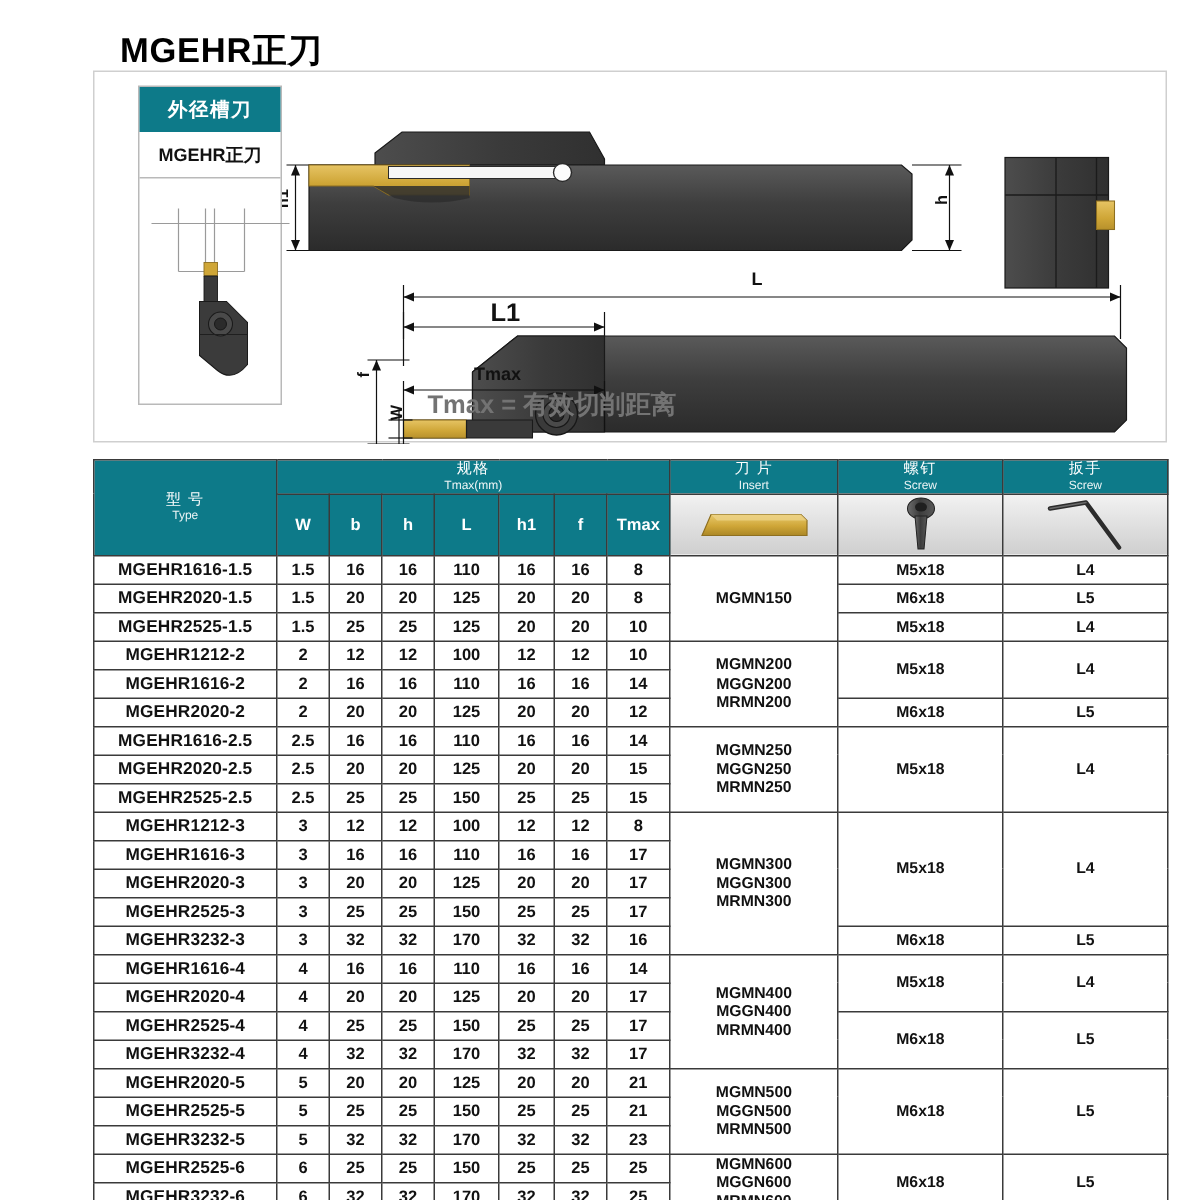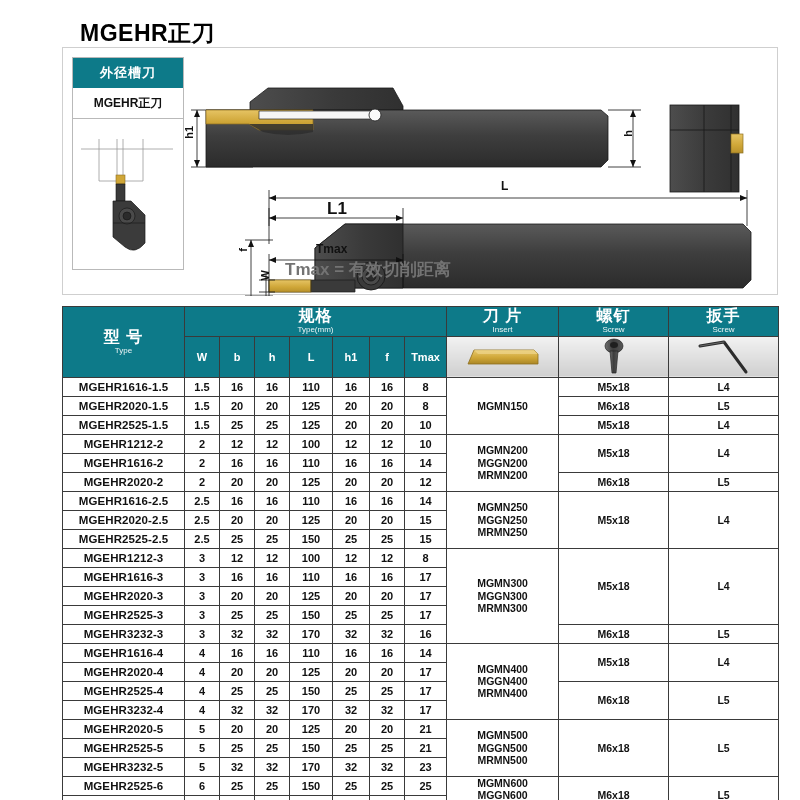--- a/index.html
+++ b/index.html
@@ -17,21 +17,21 @@
   }
 
   
   .drawing-panel{
     position:absolute;left:62px;top:47px;width:716px;height:248px;
     border:1px solid #cfcfcf;background:#fff;box-sizing:border-box;
   }
 
   
   .idcard{
-    position:absolute;left:72px;top:57px;width:112px;height:213px;
+    position:absolute;left:92px;top:57px;width:96px;height:213px;
     border:1px solid #b9b9b9;background:#fff;box-sizing:border-box;
   }
   .idcard-head{
     height:30px;background:#0d7a89;color:#fff;
     display:flex;align-items:center;justify-content:center;
     font-size:13px;font-weight:bold;letter-spacing:1px;
   }
   .idcard-sub{
     height:30px;border-bottom:1px solid #b9b9b9;
     display:flex;align-items:center;justify-content:center;
@@ -52,21 +52,21 @@
     position:absolute;left:62px;top:306px;width:716px;
     border-collapse:collapse;table-layout:fixed;
   }
   .spec-table th,.spec-table td{
     border:1px solid #3a3a3a;text-align:center;vertical-align:middle;
     font-size:11px;color:#111;padding:0;height:18px;
   }
   .spec-table thead th{
     background:#0d7a89;color:#ffffff;font-weight:bold;
   }
-  .th-cn{font-size:16px;font-weight:bold;letter-spacing:1px;display:block;line-height:1.15;}
+  .th-cn{font-size:10px;font-weight:normal;letter-spacing:1px;display:block;line-height:1.15;}
   .th-en{font-size:8px;font-weight:normal;display:block;opacity:.92;line-height:1.3;}
   .th-dim{font-size:13px;font-weight:bold;}
   .spec-table tbody td{background:#fff;font-weight:bold;font-size:11px;}
   .spec-table tbody td.model{font-size:11.5px;letter-spacing:.1px;}
   .spec-table tbody td.group{font-size:10.5px;line-height:1.18;font-weight:bold;}
 
   
   .insert-photo{position:relative;width:78px;height:26px;margin:0 auto;}
   .screw-photo{position:relative;width:34px;height:40px;margin:0 auto;}
   .wrench-photo{position:relative;width:60px;height:38px;margin:0 auto;}
@@ -232,21 +232,21 @@
         <col style="width:110px">
     </colgroup>
     <thead>
       <tr>
         <th rowspan="2">
           <span class="th-cn">型 号</span>
           <span class="th-en">Type</span>
         </th>
         <th colspan="7">
           <span class="th-cn">规格</span>
-          <span class="th-en">Type(mm)</span>
+          <span class="th-en">Tmax(mm)</span>
         </th>
         <th>
           <span class="th-cn">刀 片</span>
           <span class="th-en">Insert</span>
         </th>
         <th>
           <span class="th-cn">螺钉</span>
           <span class="th-en">Screw</span>
         </th>
         <th>

